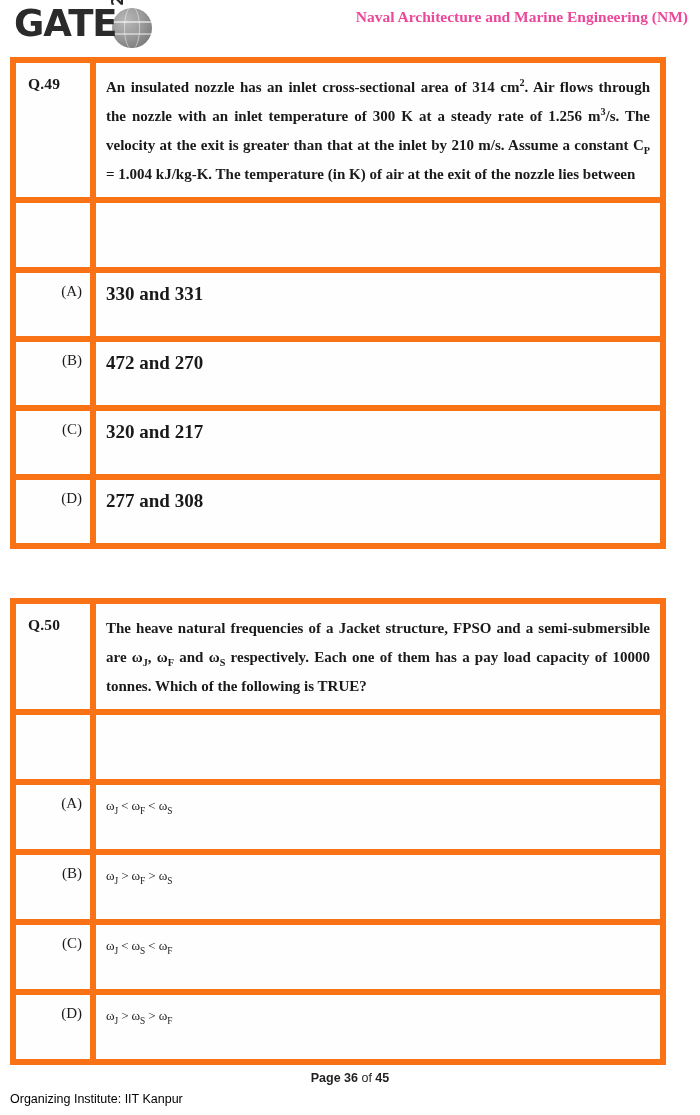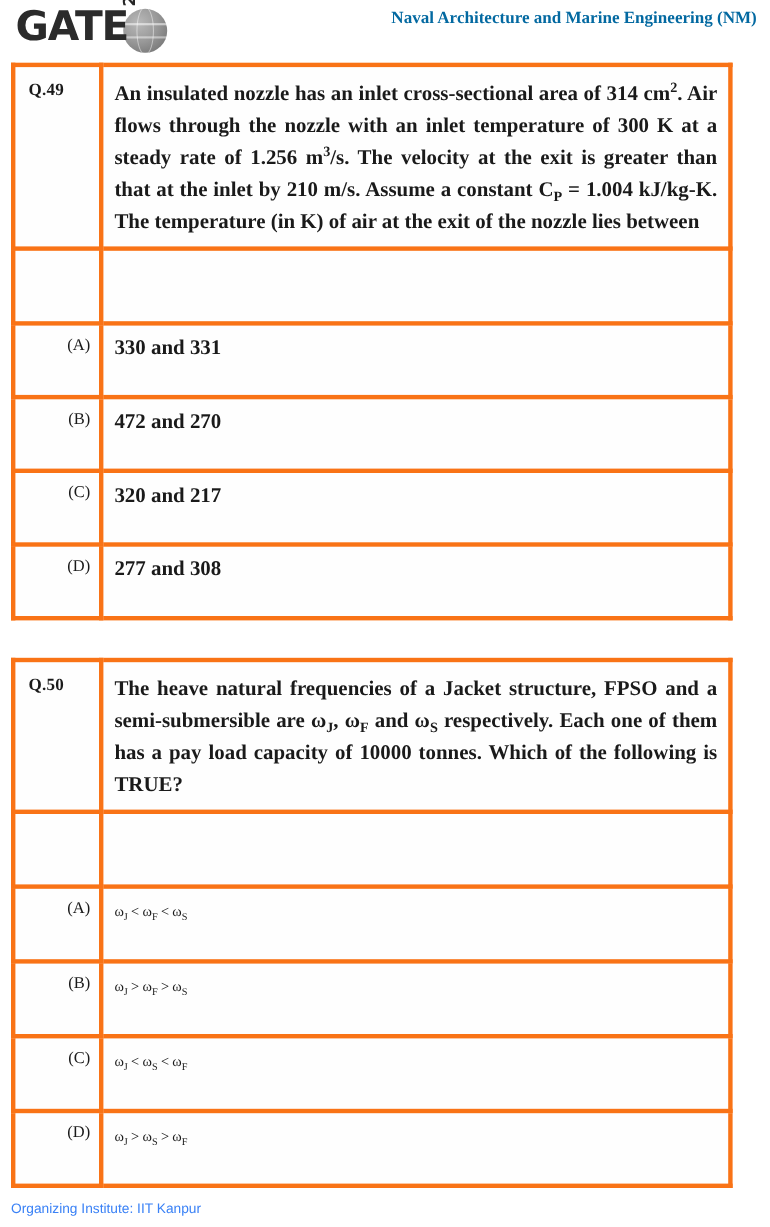--- a/index.html
+++ b/index.html
@@ -92,35 +92,35 @@
     white-space: nowrap;
     letter-spacing: 0px;
   }
   .header-title {
     position: absolute;
     right: 12px;
     top: 8px;
     font-family: "Liberation Serif", serif;
     font-weight: bold;
     font-size: 15.5px;
-    color: #0369a1;
+    color: #ec4899;
     white-space: nowrap;
   }
 
   
   .qtable {
     position: absolute;
     left: 10px;
     width: 656px;
     border-collapse: collapse;
     table-layout: fixed;
     background: #fefefe;
   }
   .qtable td {
-    border: 4px solid #f97316;
+    border: 6px solid #f97316;
     vertical-align: top;
     padding: 0;
     background: #fefefe;
   }
   .col-label {
     width: 80px;
   }
   .cell-label {
     text-align: right;
     padding: 10px 8px 0 0;
@@ -130,21 +130,21 @@
   }
   .cell-qno {
     text-align: left;
     padding: 12px 0 0 12px;
     font-size: 15.5px;
     font-weight: bold;
     letter-spacing: 0.2px;
   }
   .cell-body {
     padding: 10px 10px 8px 10px;
-    font-size: 19px;
+    font-size: 15px;
     line-height: 29px;
     text-align: justify;
     text-justify: inter-word;
     font-weight: bold;
   }
   .cell-option {
     padding: 10px 10px 0 10px;
     font-size: 19px;
     font-weight: bold;
     line-height: 22px;
@@ -202,21 +202,21 @@
   }
   .footer-page .pg-word {
     font-weight: bold;
   }
   .footer-inst {
     position: absolute;
     left: 10px;
     top: 1092px;
     font-family: "Liberation Sans", sans-serif;
     font-size: 12.5px;
-    color: #3b82f6;
+    color: #000000;
   }
 </style>
 </head>
 <body>
 
 <div class="page">
 
   <div class="header">
     <div class="logo">
       <div class="logo-globe">
@@ -327,16 +327,17 @@
         <td>
           <div class="cell-label">(D)</div>
         </td>
         <td>
           <div class="cell-option omega"><span class="omega-term"><span>ω</span><sub>J</sub></span><span class="rel">&gt;</span><span class="omega-term"><span>ω</span><sub>S</sub></span><span class="rel">&gt;</span><span class="omega-term"><span>ω</span><sub>F</sub></span></div>
         </td>
       </tr>
     </tbody>
   </table>
 
+  <div class="footer-page"><span class="pg-word">Page </span><span class="pg-num">36</span><span> of </span><span class="pg-num">45</span></div>
 
   <div class="footer-inst">Organizing Institute: IIT Kanpur</div>
 
 </div>
 
 </body></html>

